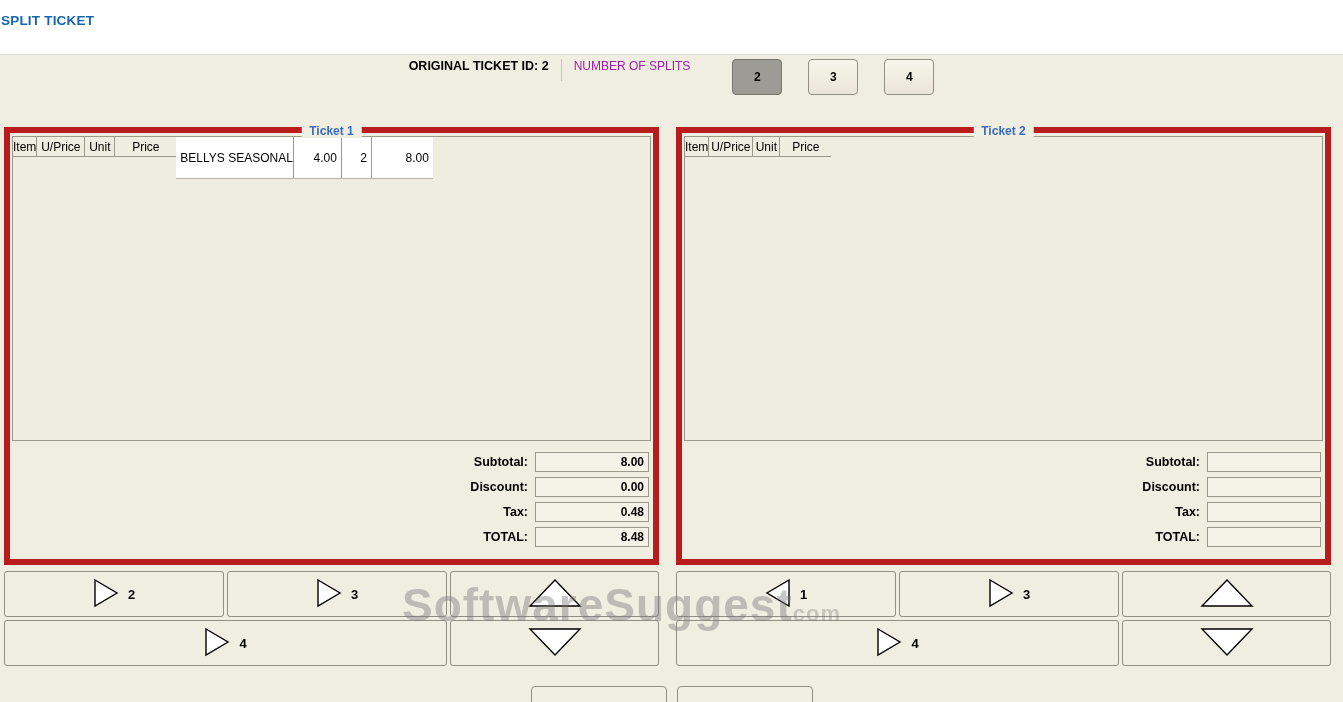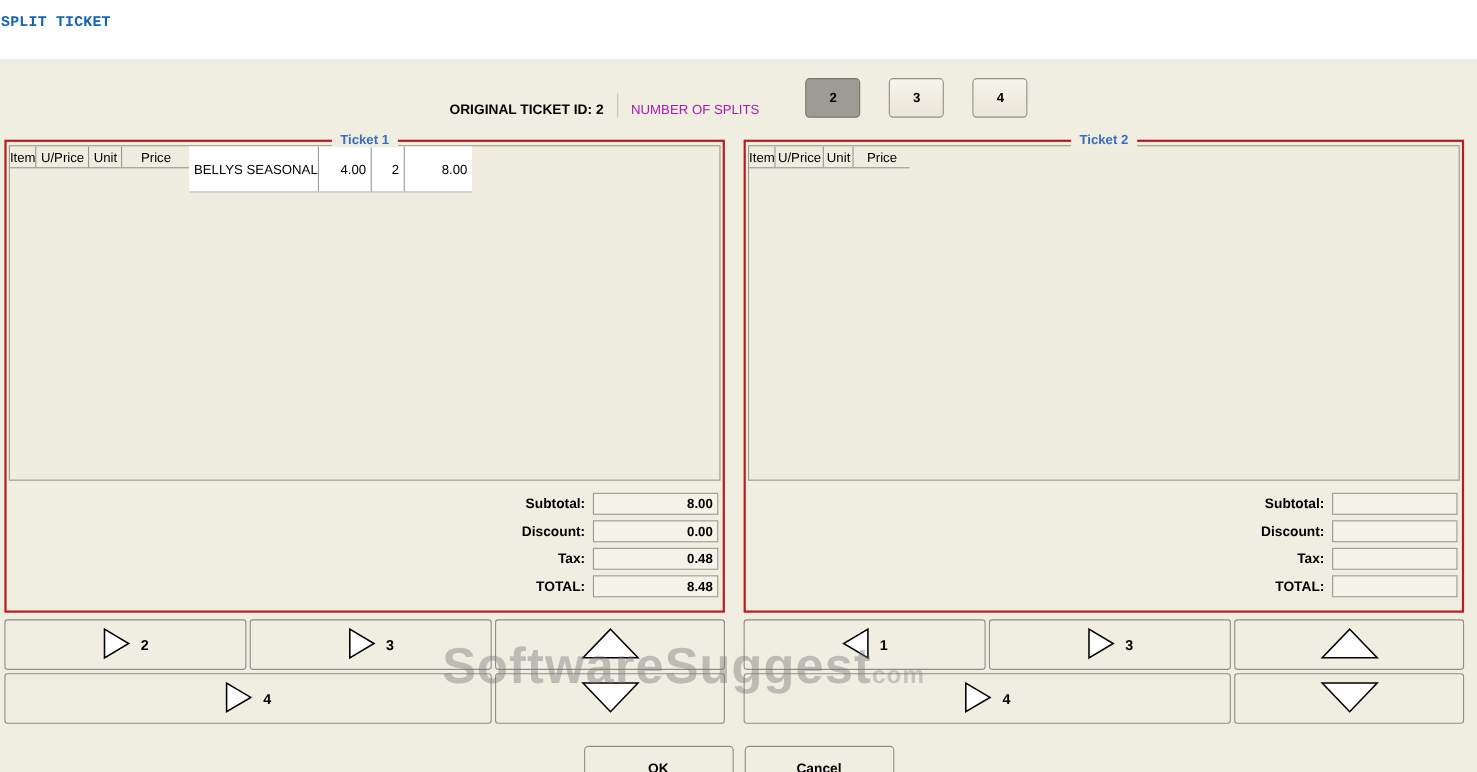--- a/index.html
+++ b/index.html
@@ -17,28 +17,27 @@
     height: 55px;
     background: #ffffff;
     border-bottom: 1px solid #dcdcdc;
     padding: 13px 0 0 1px;
   }
   .titlebar .title {
     color: #1565b5;
     font-weight: bold;
     font-size: 13.5px;
     letter-spacing: 0.2px;
-    font-family: Liberation Mono, monospace;
   }
 
   
   .controls {
     height: 52px;
     display: flex;
-    align-items: flex-end;
+    align-items: flex-start;
     justify-content: center;
     gap: 12px;
     padding-top: 4px;
   }
   .orig-label { font-weight: bold; font-size: 12.5px; }
   .vdivider { width: 1px; height: 22px; background: #c8c5b8; }
   .splits-label { color: #a21caf; font-size: 12px; margin-right: 16px; }
   .split-btn {
     width: 50px; height: 36px;
     margin-left: 14px;
@@ -59,21 +58,21 @@
   .panels {
     display: flex;
     gap: 17px;
     padding: 0 12px 0 4px;
     margin-top: 12px;
   }
   .panel { flex: 1; min-width: 0; }
 
   .fieldset {
     position: relative;
-    border: 2px solid #b91c1c;
+    border: 6px solid #b91c1c;
     margin-top: 8px;
     padding: 3px 2px 10px 2px;
   }
   .legend {
     position: absolute;
     top: -9px; left: 50%;
     transform: translateX(-50%);
     background: #f0ede1;
     padding: 0 8px;
     color: #3a6cc0;

